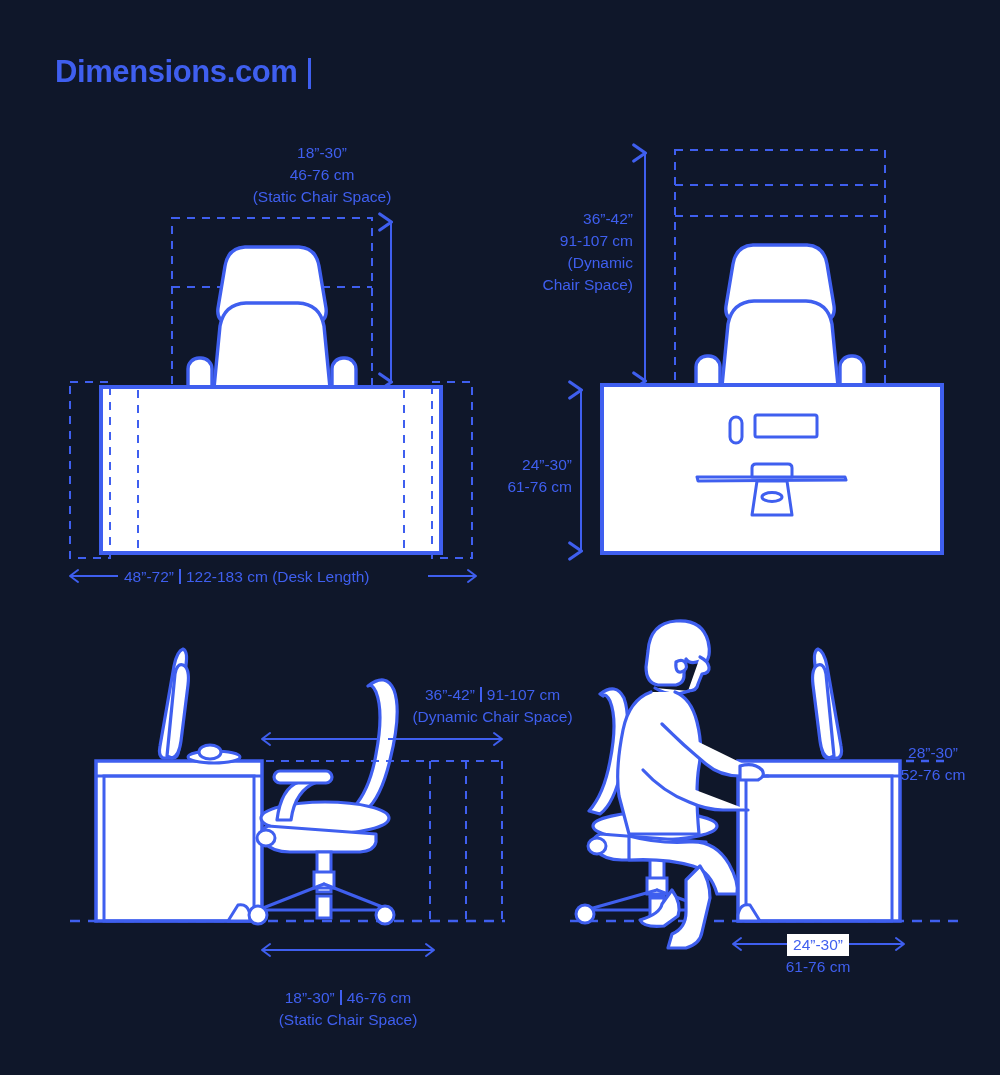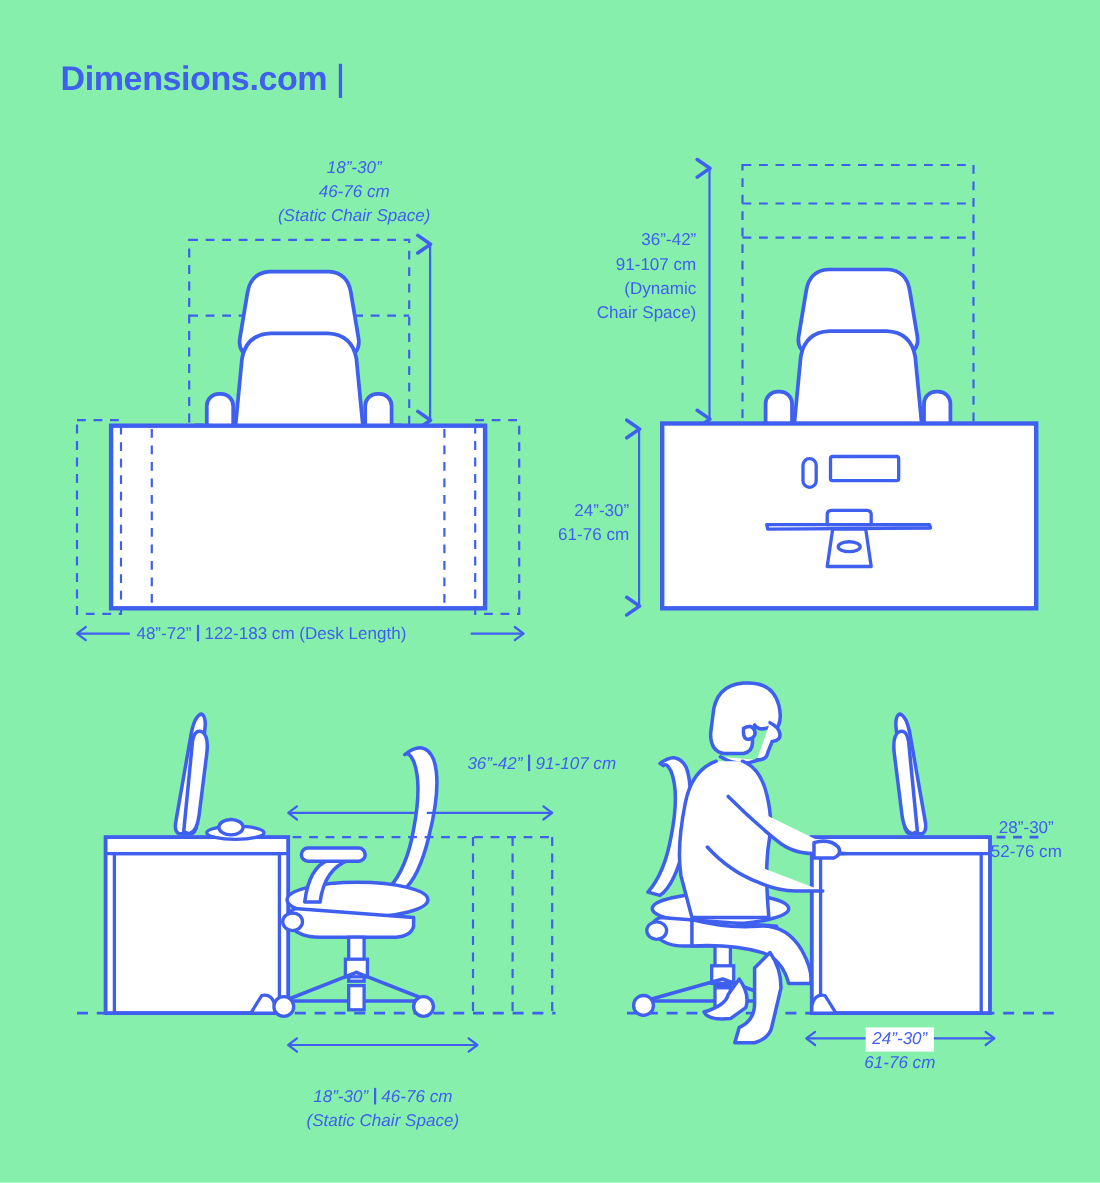--- a/index.html
+++ b/index.html
@@ -13,21 +13,21 @@
     height: 1075px;
     position: relative;
     font-family: "Liberation Sans", sans-serif;
     overflow: hidden;
   }
   #page-root {
     position: absolute;
     left: 0; top: 0;
     width: 1000px;
     height: 1075px;
-    background: #86efac;
+    background: #0f172a;
   }
   
   .title-bar {
     position: absolute;
     left: 55px;
     top: 46px;
     width: 900px;
     height: 50px;
     display: flex;
     align-items: center;
@@ -61,21 +61,21 @@
   
   .dim-label {
     position: absolute;
     font-family: "Liberation Sans", sans-serif;
     font-size: 15.5px;
     color: #3f5fef;
     line-height: 1.42;
     white-space: nowrap;
     text-align: center;
   }
-  .dim-label.center { text-align: center; font-style: italic; }
+  .dim-label.center { text-align: center; }
   .dim-label.right  { text-align: right; }
   .vbar {
     display: inline-block;
     width: 2px;
     height: 15px;
     background: #3f5fef;
     position: relative;
     top: 2px;
     margin: 0 5px;
   }
@@ -289,20 +289,21 @@
 
   <div class="dim-label right" style="left:488px; top:454px; width:84px;">
     <div>24”-30”</div>
     <div>61-76 cm</div>
   </div>
 
   <div class="dim-label center" style="left:370px; top:684px; width:245px;">
     <div>
       <span>36”-42”</span><span class="vbar"></span><span>91-107 cm</span>
     </div>
+    <div>(Dynamic Chair Space)</div>
   </div>
 
   <div class="dim-label center" style="left:258px; top:966px; width:180px;margin-top:21px;">
     <div>
       <span>18”-30”</span><span class="vbar"></span><span>46-76 cm</span>
     </div>
     <div>(Static Chair Space)</div>
   </div>
 
   <div class="dim-label" style="left:878px; top:710px; width:110px;margin-top:32px;">

